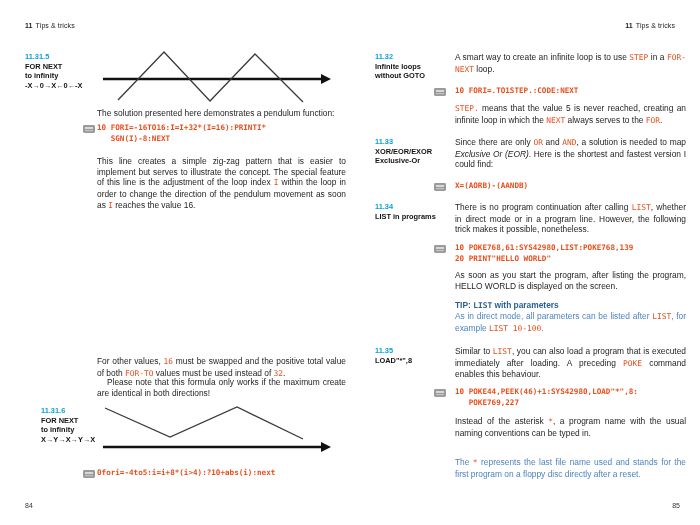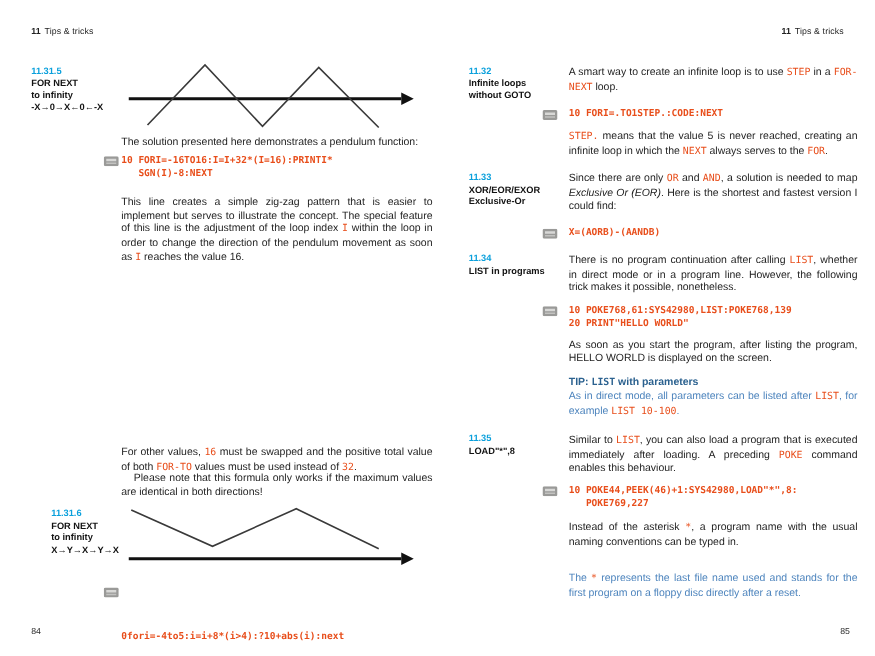--- a/index.html
+++ b/index.html
@@ -59,41 +59,41 @@
     <rect x="2" y="2" width="8" height="2" fill="#d8d8d6"></rect>
     <rect x="2" y="5" width="8" height="1.2" fill="#c2c2c0"></rect>
   </svg>
   <pre class="code" style="left:97px;top:122px;">10 FORI=-16TO16:I=I+32*(I=16):PRINTI*
    SGN(I)-8:NEXT</pre>
 
   <div class="txt" style="left:97px;top:156px;width:249px;"><span>This line creates a simple zig-zag pattern that is easier to implement but serves to illustrate the concept. The special feature of this line is the adjustment of the loop index </span><span class="seg-k">I</span><span> within the loop in order to change the direction of the pendulum movement as soon as </span><span class="seg-k">I</span><span> reaches the value 16.</span></div>
 
 
   <div class="txt" style="left:97px;top:356px;width:249px;"><span>For other values, </span><span class="seg-k">16</span><span> must be swapped and the positive total value of both </span><span class="seg-k">FOR-TO</span><span> values must be used instead of </span><span class="seg-k">32</span><span>.</span></div>
-  <div class="txt" style="left:97px;top:377px;width:249px;text-indent:10px;">Please note that this formula only works if the maximum values are identical in both directions!</div>
+  <div class="txt" style="left:97px;top:377px;width:249px;text-indent:10px;">Please note that this formula only works if the maximum create are identical in both directions!</div>
 
   <div class="mlabel" style="left:25px;top:406px;margin-left:16px;">
     <span class="num">11.31.6</span>
     <span>FOR NEXT</span>
     <span>to infinity</span>
     <span>X→Y→X→Y→X</span>
   </div>
 
   <svg style="left:97px;top:399px;" width="235" height="56" viewBox="0 0 235 56">
     <polyline points="8,9 73,38 140,8 206,40" fill="none" stroke="#3a3a3a" stroke-width="1.3"></polyline>
     <line x1="6" y1="48" x2="224" y2="48" stroke="#111" stroke-width="2.4"></line>
     <polygon points="224,43 234,48 224,53" fill="#111"></polygon>
   </svg>
 
   <svg class="kbd" style="left:83px;top:470px;" viewBox="0 0 12 8">
     <rect x="0" y="0" width="12" height="8" rx="1.4" fill="#9a9a98"></rect>
     <rect x="2" y="2" width="8" height="2" fill="#d8d8d6"></rect>
     <rect x="2" y="5" width="8" height="1.2" fill="#c2c2c0"></rect>
   </svg>
-  <pre class="code" style="left:97px;top:467px;margin-top:36px;">0fori=-4to5:i=i+8*(i&gt;4):?10+abs(i):next</pre>
+  <pre class="code" style="left:97px;top:467px;">0fori=-4to5:i=i+8*(i&gt;4):?10+abs(i):next</pre>
 
   <div class="pagenum" style="left:25px;">84</div>
 
   <div class="hdr" style="left:455px;width:220px;text-align:right;">
     <span class="n">11</span><span>Tips &amp; tricks</span>
   </div>
 
   <div class="mlabel" style="left:375px;top:52px;">
     <span class="num">11.32</span>
     <span>Infinite loops</span>

